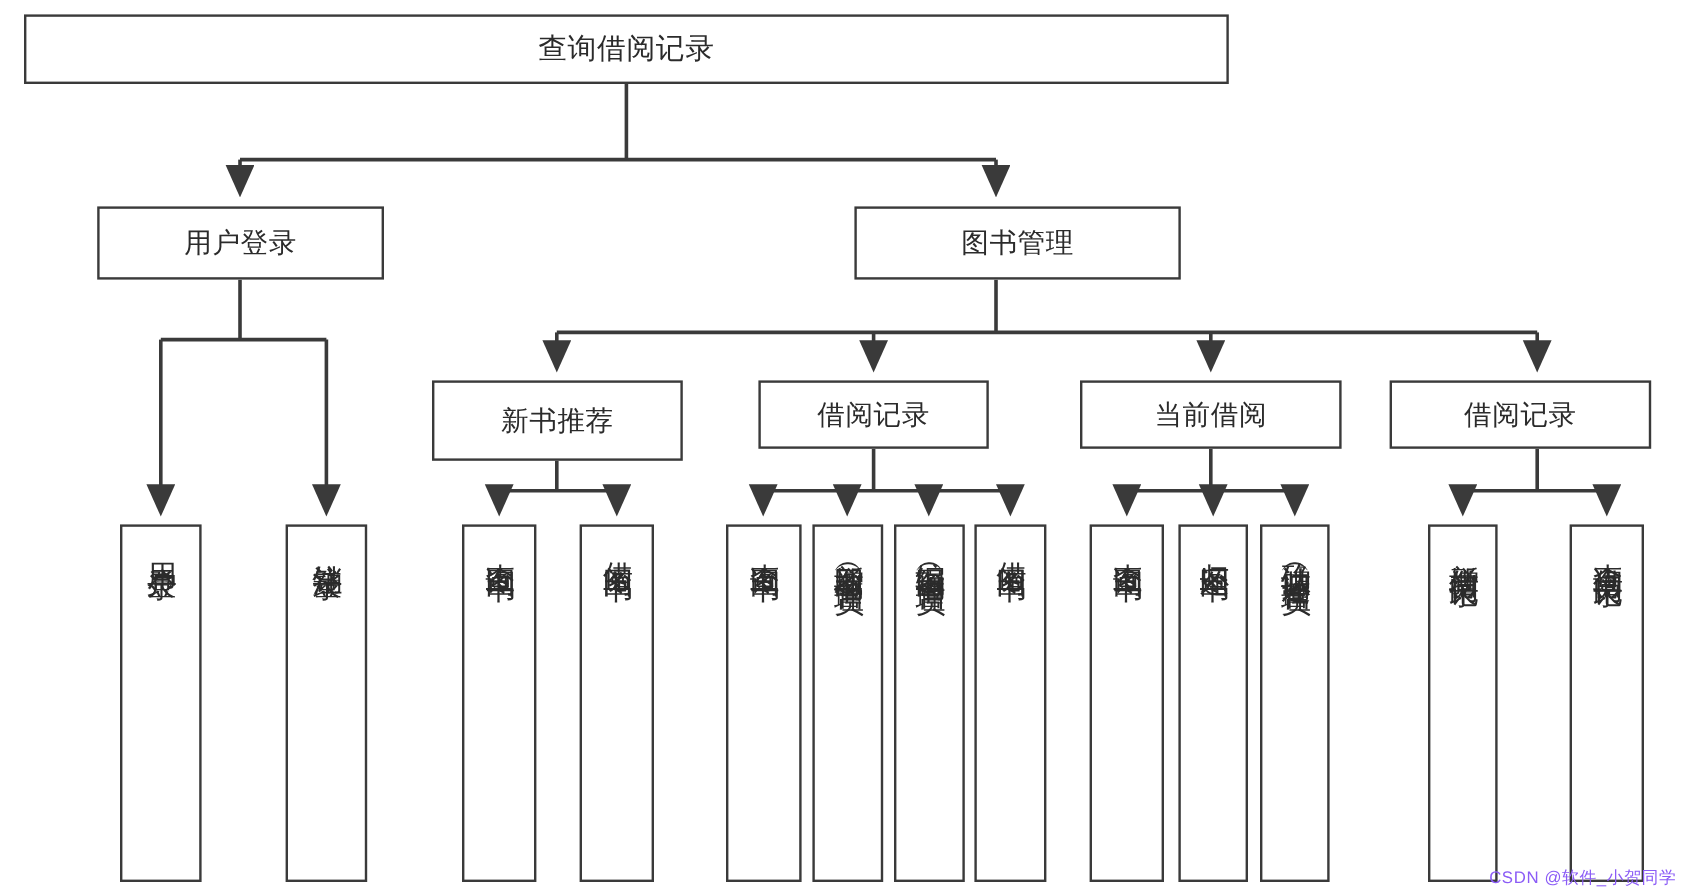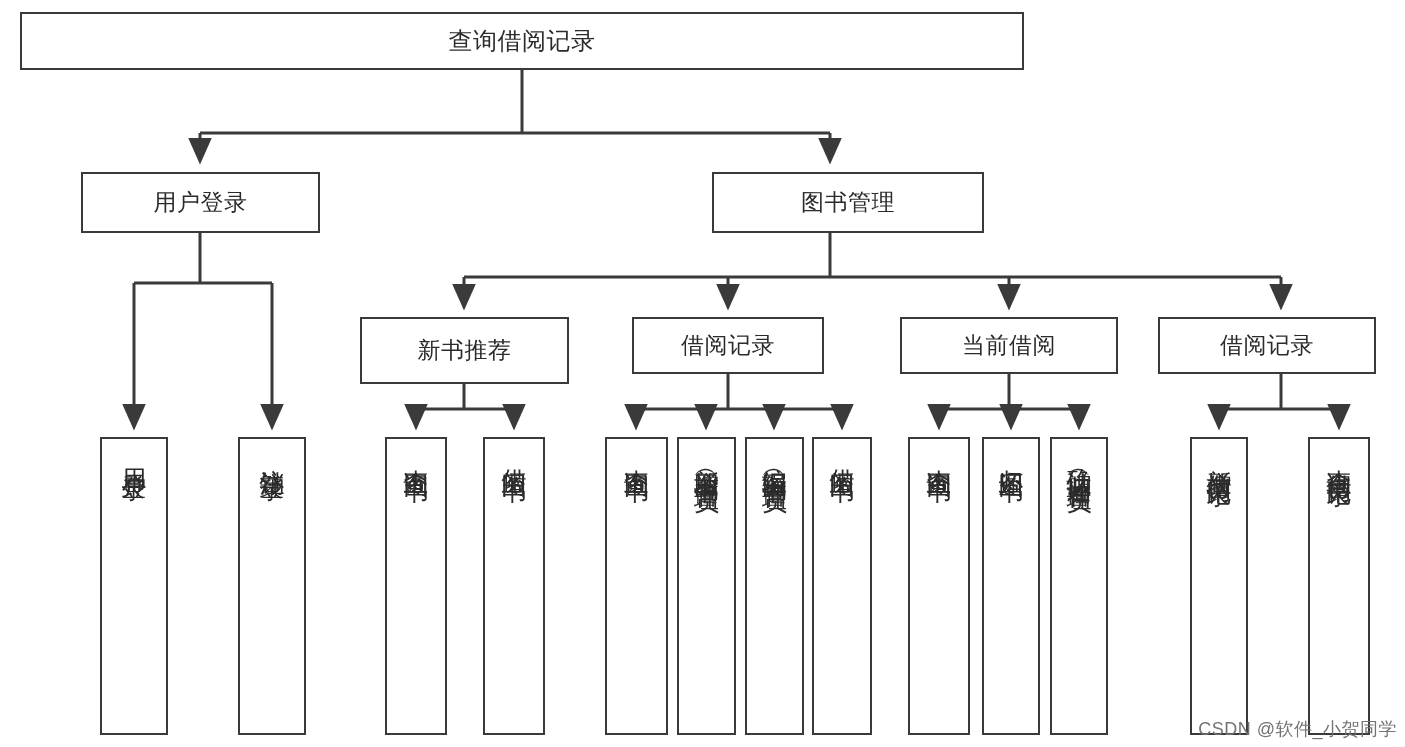--- a/index.html
+++ b/index.html
@@ -54,22 +54,22 @@
     text-orientation: upright;
     font-size: 25px;
     letter-spacing: 3px;
     line-height: 1;
   }
   .node.root .label { font-size: 24px; }
   .watermark {
     position: absolute;
     right: 8px;
     bottom: 6px;
-    font-size: 18px;
-    color: #737373;
+    font-size: 14px;
+    color: #8b5cf6;
     letter-spacing: 0.5px;
     white-space: nowrap;
   }
 </style>
 </head>
 <body>
 
 <div id="canvas">
 
   <svg class="edges" viewBox="0 0 1405 747" xmlns="http://www.w3.org/2000/svg">

